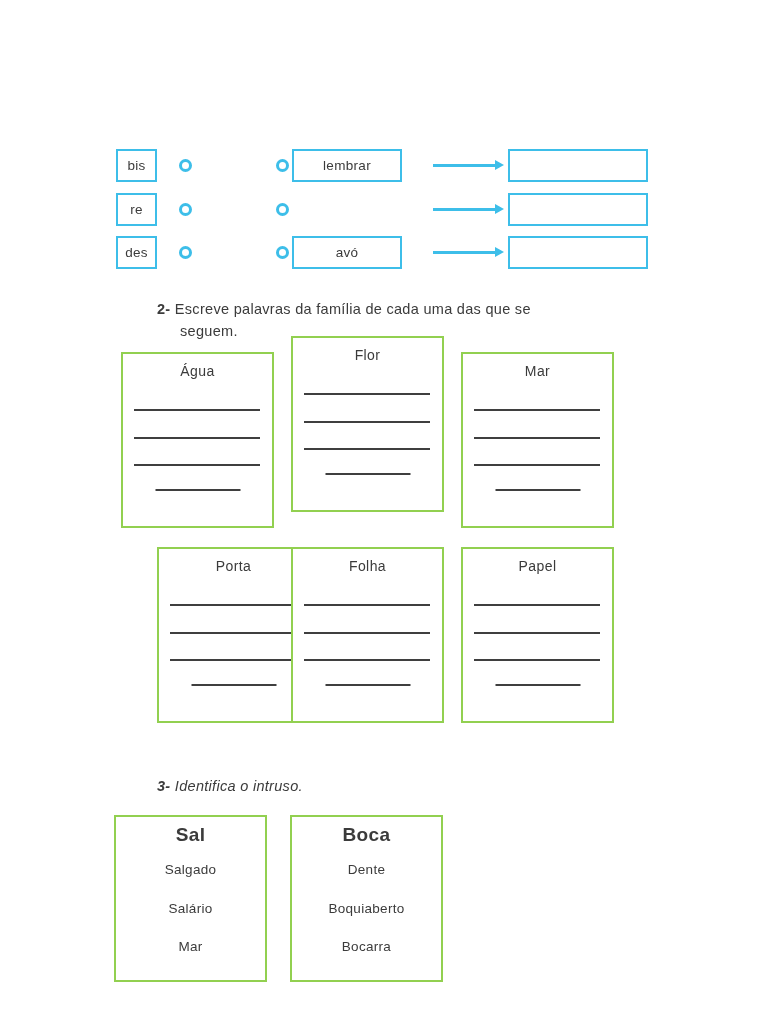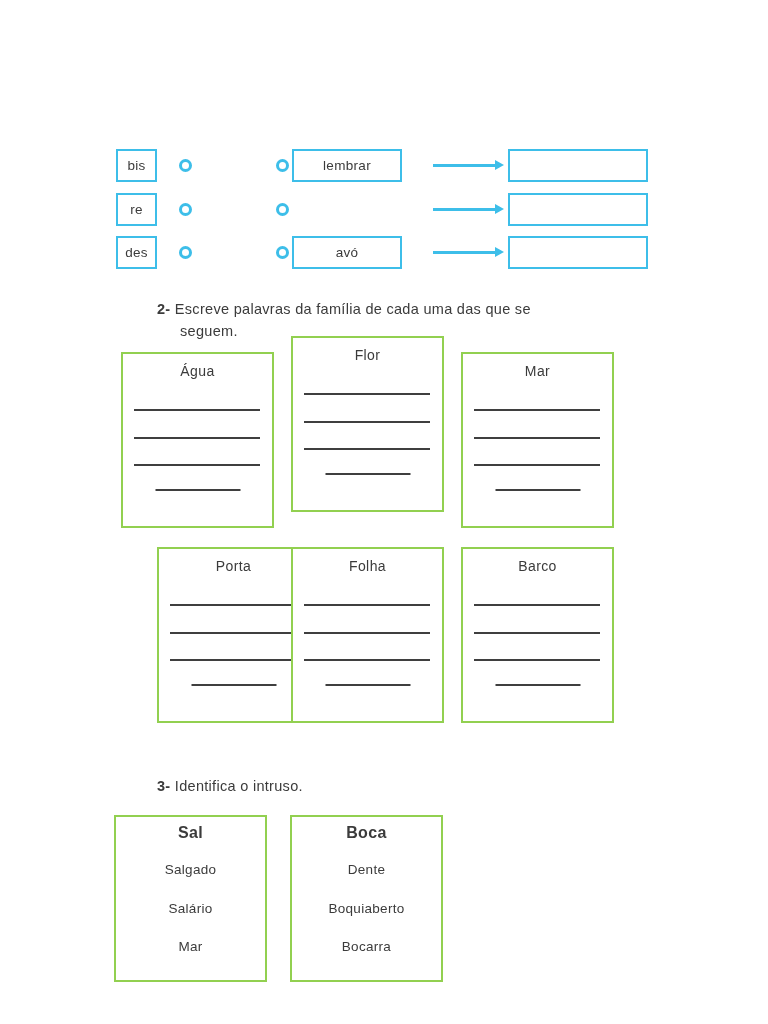--- a/index.html
+++ b/index.html
@@ -49,21 +49,21 @@
   .wl1 { top:55px;  left:11px; right:12px; }
   .wl2 { top:83px;  left:11px; right:12px; }
   .wl3 { top:110px; left:11px; right:12px; }
   .wl4 { top:135px; left:50%; width:85px; transform:translateX(-50%); }
 
   
   .intr-box {
     position:absolute; width:153px; height:167px; box-sizing:border-box;
     border:2px solid #92d050; background:#fff;
   }
-  .intr-title { position:absolute; top:7px; width:100%; text-align:center; font-weight:bold; font-size:16px; letter-spacing:.4px; }
+  .intr-title { position:absolute; top:7px; width:100%; text-align:center; font-weight:bold; font-size:19px; letter-spacing:.4px; }
   .intr-word  { position:absolute; width:100%; text-align:center; font-size:13.5px; letter-spacing:.3px; }
   .iw1 { top:45px; } .iw2 { top:84px; } .iw3 { top:122px; }
 </style>
 </head>
 <body>
 
 <div class="sheet">
 
 
   <div class="match-row" style="top:149px;">
@@ -141,28 +141,28 @@
     <div class="wline wl4"></div>
   </div>
   <div class="fam-box" style="left:291px; top:547px;">
     <div class="fam-title">Folha</div>
     <div class="wline wl1"></div>
     <div class="wline wl2"></div>
     <div class="wline wl3"></div>
     <div class="wline wl4"></div>
   </div>
   <div class="fam-box" style="left:461px; top:547px;">
-    <div class="fam-title">Barco</div>
+    <div class="fam-title">Papel</div>
     <div class="wline wl1"></div>
     <div class="wline wl2"></div>
     <div class="wline wl3"></div>
     <div class="wline wl4"></div>
   </div>
 
-  <div class="heading" style="left:157px; top:775px;">
+  <div class="heading" style="left:157px; top:775px;font-style:italic;">
     <div><span class="num">3-</span> <span>Identifica o intruso.</span></div>
   </div>
 
   <div class="intr-box" style="left:114px; top:815px;">
     <div class="intr-title">Sal</div>
     <div class="intr-word iw1">Salgado</div>
     <div class="intr-word iw2">Salário</div>
     <div class="intr-word iw3">Mar</div>
   </div>
   <div class="intr-box" style="left:290px; top:815px;">

